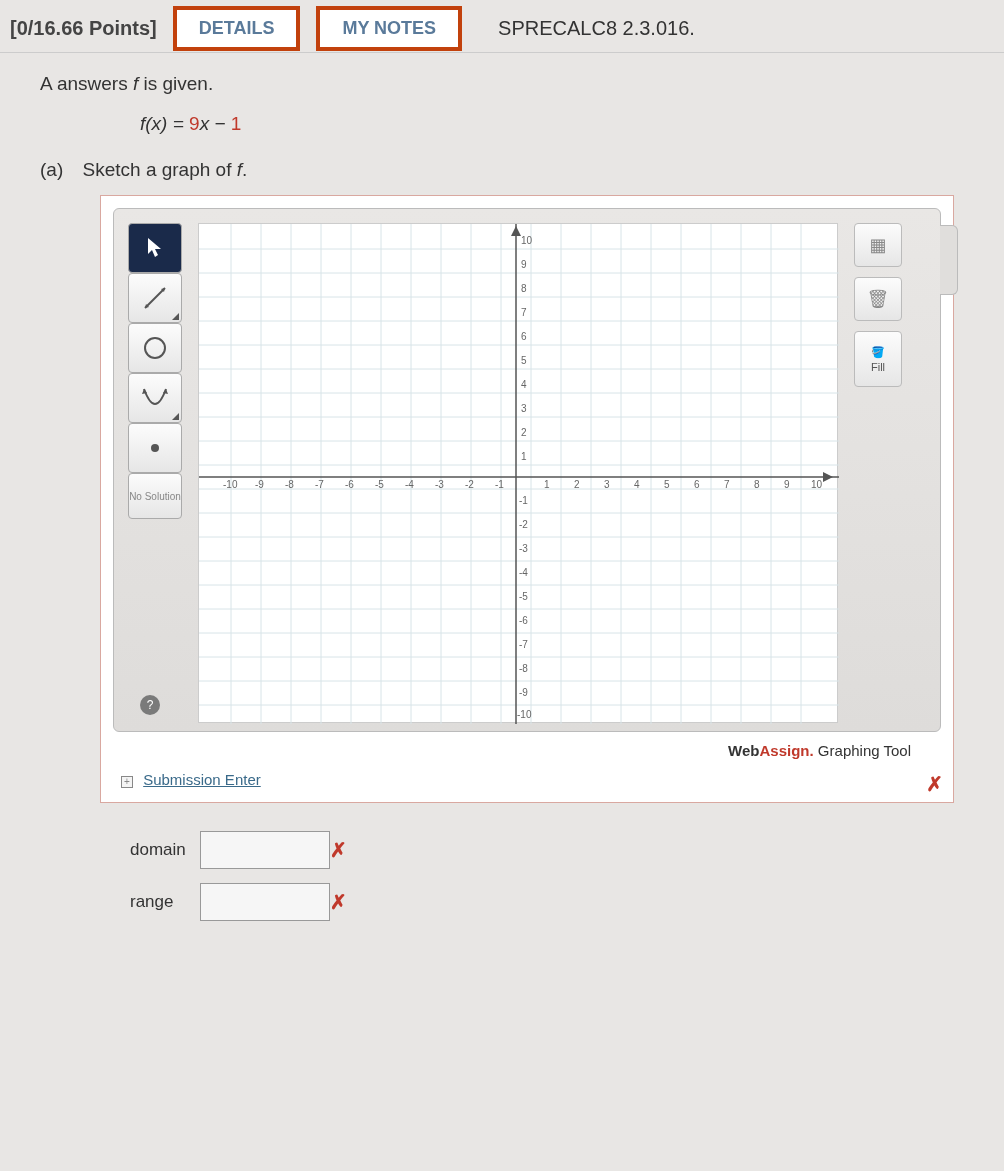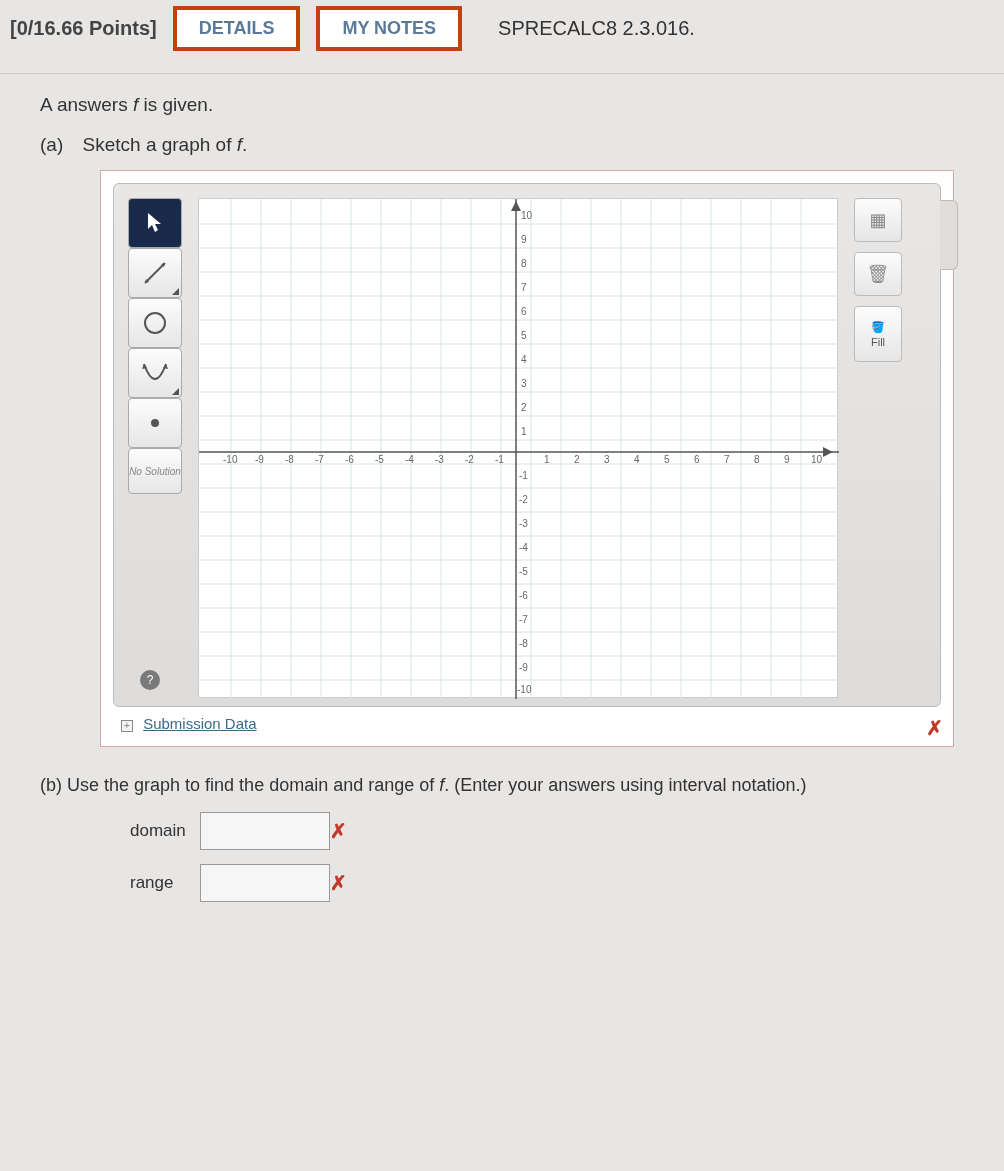--- a/index.html
+++ b/index.html
@@ -8,21 +8,21 @@
     background: #e8e6e4;
     width: 1004px;
     height: 1171px;
     overflow: hidden;
     color: #333;
   }
   .header-row {
     display: flex;
     align-items: center;
     gap: 16px;
-    padding: 6px 10px 22px 10px;
+    padding: 6px 10px 1px 10px;
     border-bottom: 1px solid #ccc;
   }
   .points {
     font-weight: bold;
     font-size: 20px;
     color: #444;
   }
   .hdr-btn {
     border: 4px solid #c2410c;
     background: #fff;
@@ -87,21 +87,20 @@
     background: #e0dedc;
     border: 1px solid #bbb;
     border-left: none;
     border-radius: 0 6px 6px 0;
   }
   .tool-col {
     display: flex;
     flex-direction: column;
     gap: 0;
     width: 60px;
-    font-style: italic;
   }
   .tool-btn {
     width: 54px;
     height: 50px;
     background: linear-gradient(#fcfcfc, #e6e6e6);
     border: 1px solid #aaa;
     border-radius: 4px;
     display: flex;
     align-items: center;
     justify-content: center;
@@ -240,20 +239,23 @@
   <button class="hdr-btn">DETAILS</button>
   <button class="hdr-btn">MY NOTES</button>
   <span class="assignment-id">SPRECALC8 2.3.016.</span>
 </div>
 
 <div class="content">
   <div class="prompt">
     <span class="plain">A answers </span><i>f</i><span class="plain"> is given.</span>
   </div>
 
+  <div class="equation">
+    <span>f(x) = </span><span class="coef">9</span><span>x − </span><span class="const">1</span>
+  </div>
 
   <div class="part">
     <span class="label">(a)</span>
     <span>Sketch a graph of <i>f</i>.</span>
   </div>
 
   <div class="graph-card">
     <div class="graph-outer">
       <div class="tab-notch"></div>
 
@@ -394,34 +396,33 @@
         </div>
         <div class="right-btn fill">
           <span>🪣</span>
           <span>Fill</span>
         </div>
       </div>
 
       <div class="help-icon">?</div>
     </div>
 
+    <div class="footer-row">
+      <b>Web</b><span class="assign">Assign.</span><span> Graphing Tool</span>
+    </div>
 
     <div class="submission">
       <span class="plus">+</span>
-      <a>Submission Data</a>
+      <a>Submission Enter</a>
     </div>
 
     <span class="red-x card-x">✗</span>
   </div>
 
   <div class="part-b">
-    <div class="q">
-      <span class="label">(b)</span>
-      <span>Use the graph to find the domain and range of <i>f</i>. (Enter your answers using interval notation.)</span>
-    </div>
     <div class="answer-row">
       <span class="lbl">domain</span>
       <input type="text" style="">
       <span class="red-x">✗</span>
     </div>
     <div class="answer-row">
       <span class="lbl">range</span>
       <input type="text" style="">
       <span class="red-x">✗</span>
     </div>

